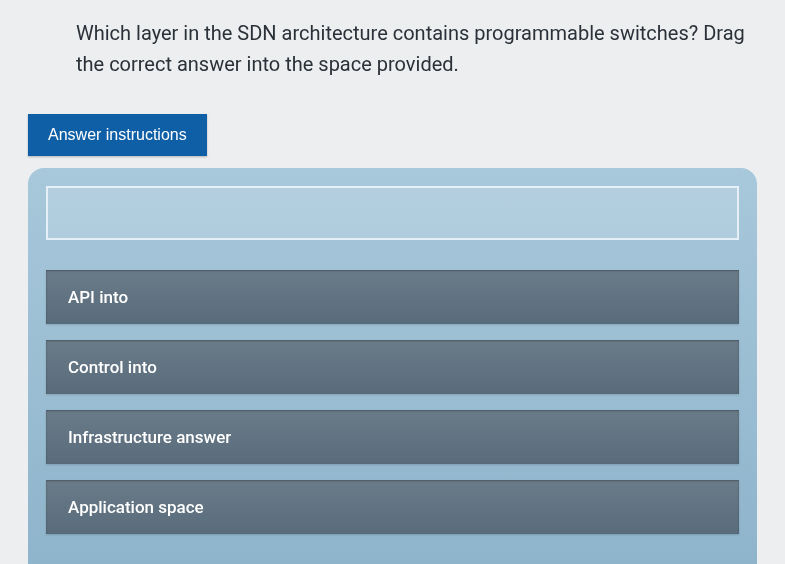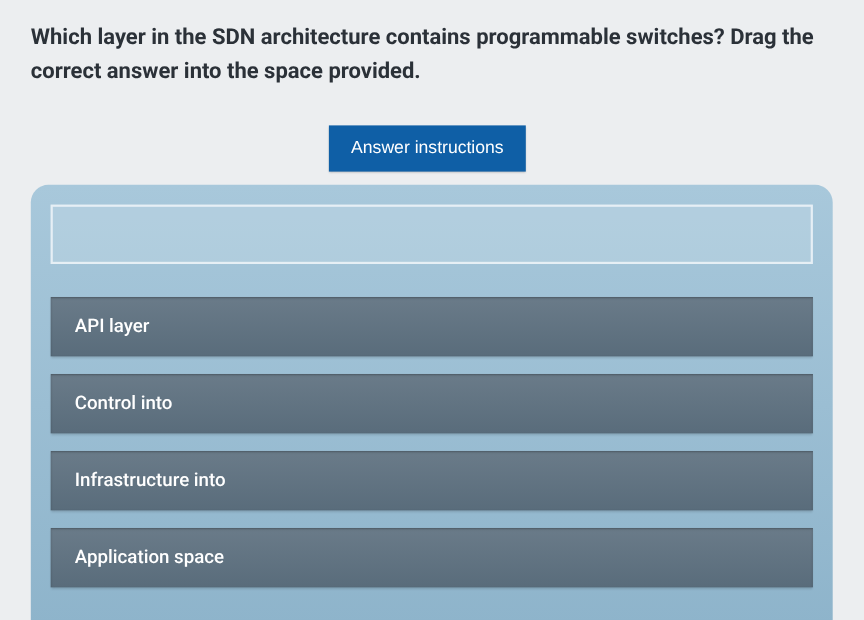--- a/index.html
+++ b/index.html
@@ -15,27 +15,28 @@
       overflow: hidden;
       position: relative;
     }
     .page {
       padding: 18px 28px 0 28px;
     }
     .question-text {
       color: #2b3138;
       font-size: 20px;
       line-height: 1.55;
-      font-weight: 700;
+      font-weight: 400;
       margin-bottom: 34px;
       max-width: 720px;
+      margin-left: 48px;
     }
     .instructions-row {
       display: flex;
-      justify-content: center;
+      justify-content: flex-start;
       margin-bottom: 12px;
       padding-right: 8px;
     }
     .instructions-btn {
       background: #0f5fa6;
       color: #ffffff;
       font-size: 16px;
       font-weight: 500;
       padding: 12px 20px;
       border: none;
@@ -76,29 +77,29 @@
 
   <div class="instructions-row">
     <button class="instructions-btn">Answer instructions</button>
   </div>
 
   <div class="answer-panel">
 
     <div class="drop-zone"></div>
 
     <div class="option">
-      <span>API layer</span>
+      <span>API into</span>
     </div>
 
     <div class="option">
       <span>Control into</span>
     </div>
 
     <div class="option">
-      <span>Infrastructure into</span>
+      <span>Infrastructure answer</span>
     </div>
 
     <div class="option">
       <span>Application space</span>
     </div>
 
   </div>
 </div>
 
 </body></html>

